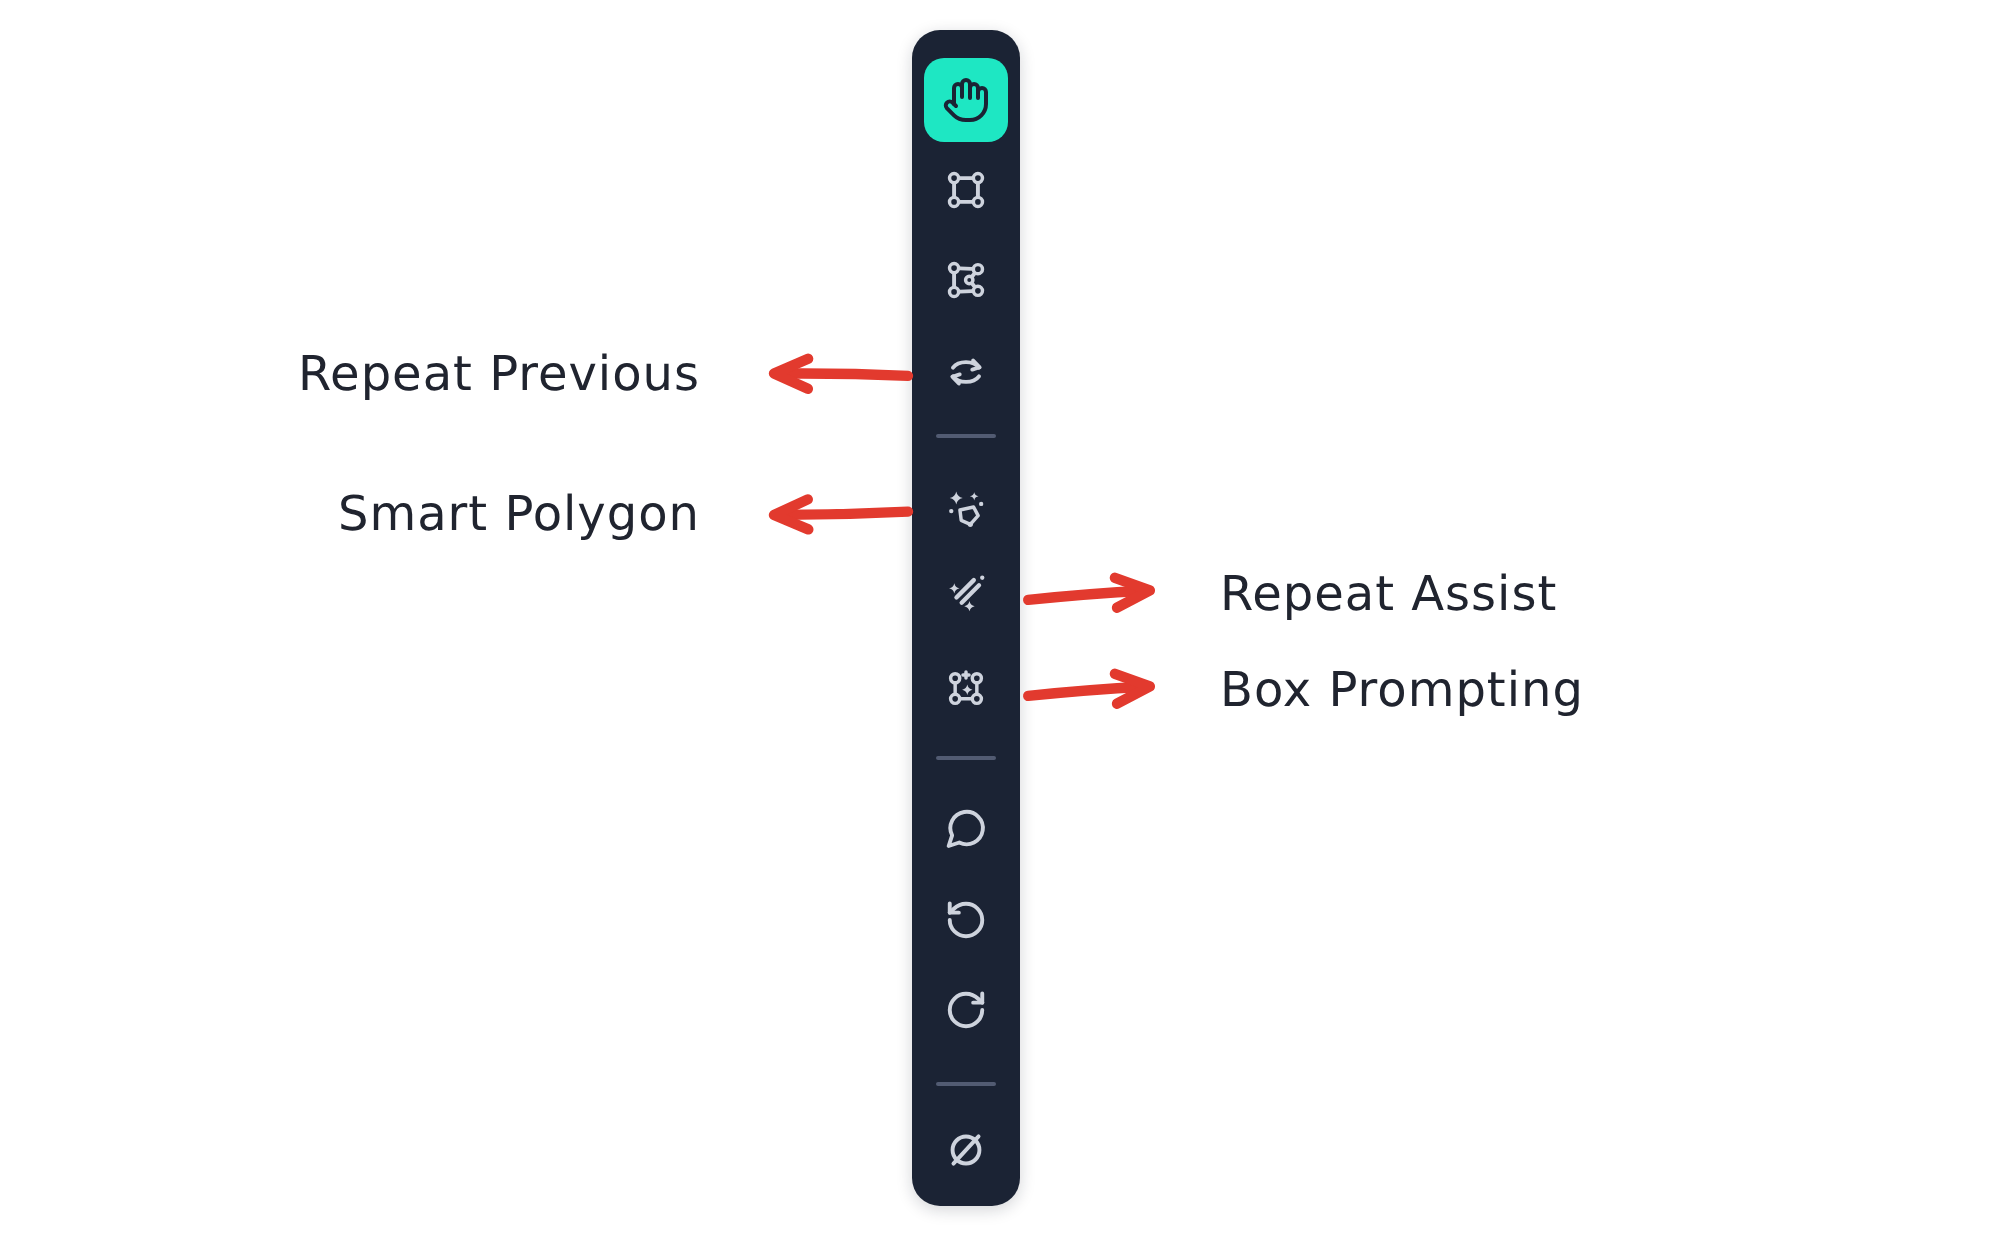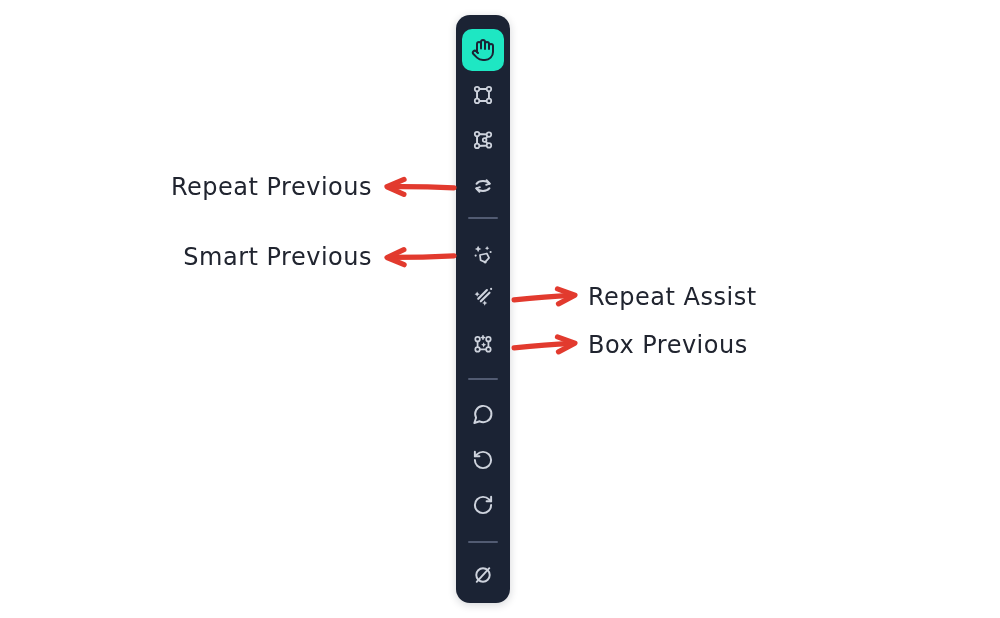--- a/index.html
+++ b/index.html
@@ -31,21 +31,21 @@
   .tool-active{
     left:6px;width:42px;height:42px;
     background:var(--active-tool-bg);border-radius:10px;
   }
   .tool-active svg{width:24px;height:24px;}
   .divider{
     position:absolute;left:12px;width:30px;height:2px;border-radius:1px;
     background:var(--divider);
   }
   .annot{
-    position:absolute;display:flex;align-items:center;height:30px;gap:2px;
+    position:absolute;display:flex;align-items:center;height:30px;gap:24px;
   }
   .annot-left{right:544px;}
   .annot-right{left:512px;}
   .annot-label{
     font-size:24px;color:var(--label-text);
     font-family:"DejaVu Sans",cursive;letter-spacing:.5px;
     white-space:nowrap;
   }
   .arrow{display:block;overflow:visible;}
   .arrow path{
@@ -197,36 +197,36 @@
 
   <div class="annot annot-left" style="top:172px">
     <span class="annot-label">Repeat Previous</span>
     <svg class="arrow" width="82" height="24" viewBox="0 0 82 24" style="transform:rotate(.5deg)">
       <path d="M80 12.6 Q48 11.4 16 12"></path>
       <path d="M30 4.5 L13 12 L30 19.5"></path>
     </svg>
   </div>
 
   <div class="annot annot-left" style="top:242px">
-    <span class="annot-label">Smart Previous</span>
+    <span class="annot-label">Smart Polygon</span>
     <svg class="arrow" width="82" height="24" viewBox="0 0 82 24" style="transform:rotate(-1deg)">
       <path d="M80 11.5 Q48 12.6 16 12"></path>
       <path d="M30 4.5 L13 12 L30 19.5"></path>
     </svg>
   </div>
 
   <div class="annot annot-right" style="top:282px">
     <svg class="arrow" width="74" height="24" viewBox="0 0 74 24" style="transform:rotate(-4deg)">
       <path d="M2 12.5 Q34 11.5 60 12"></path>
       <path d="M46 4.5 L63 12 L46 19.5"></path>
     </svg>
     <span class="annot-label">Repeat Assist</span>
   </div>
 
   <div class="annot annot-right" style="top:330px">
     <svg class="arrow" width="74" height="24" viewBox="0 0 74 24" style="transform:rotate(-4deg)">
       <path d="M2 12.5 Q34 11.5 60 12"></path>
       <path d="M46 4.5 L63 12 L46 19.5"></path>
     </svg>
-    <span class="annot-label">Box Previous</span>
+    <span class="annot-label">Box Prompting</span>
   </div>
 
 </div>
 
 </body></html>

